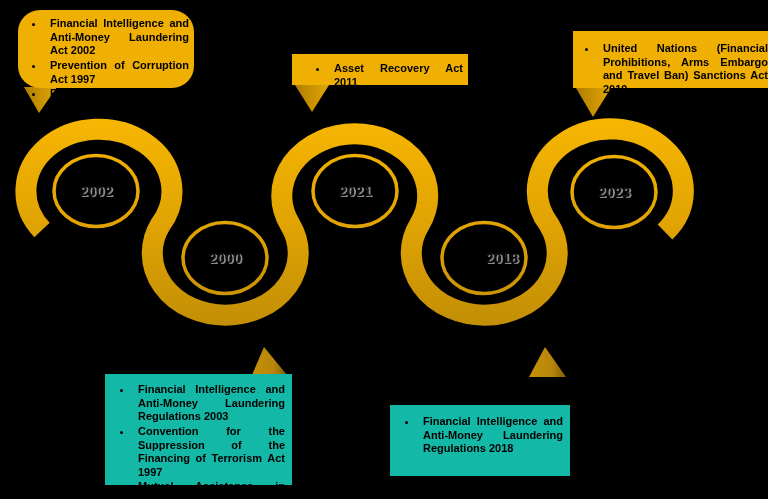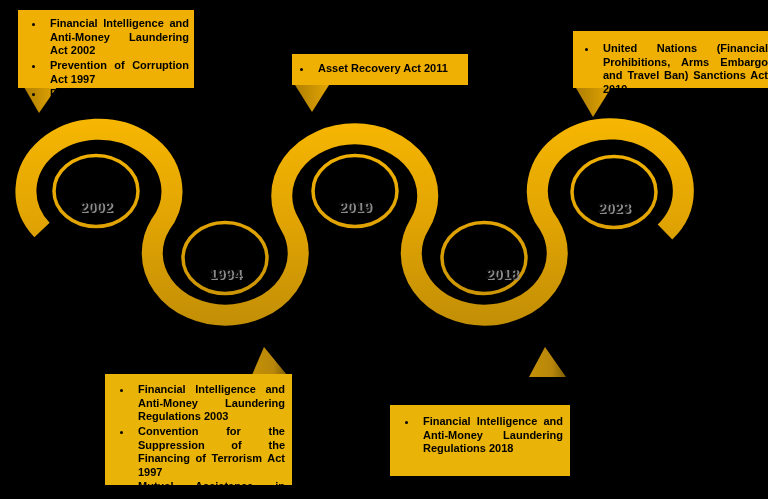--- a/index.html
+++ b/index.html
@@ -15,49 +15,48 @@
 
   .callout {
     position:absolute;
     background:#EFAF03;
     color:#000;
     font-weight:700;
     font-size:11px;
     line-height:1.24;
     box-sizing:border-box;
   }
-  .callout.dark { background:#eab308; }
+  .callout.dark { background:#14b8a6; }
   .callout ul {
     margin:0;
     padding:0 0 0 21px;
     list-style:disc outside;
   }
   .callout li {
     text-align:justify;
     text-align-last:left;
     padding-left:5px;
     margin:0 0 1px 0;
   }
 
-  #callout-2002 { left:18px;  top:10px;  width:176px; height:78px;  padding:7px 5px 12px 6px; }
-  #callout-2011 { left:292px; top:54px;  width:176px; height:31px;  padding:8px 5px 0 0; }
+  #callout-2002 { left:18px;  top:10px;  width:176px; height:78px;  padding:7px 5px 12px 6px;border-radius:22px; }
+  #callout-2011 { left:292px; top:54px;  width:176px; height:31px;  padding:8px 5px 0 16px; }
   #callout-2019 { left:573px; top:31px;  width:199px; height:57px;  padding:11px 4px 0 4px; }
   #callout-2003 { left:105px; top:374px; width:187px; height:111px; padding:9px 7px 0 7px; }
   #callout-2018 { left:390px; top:376px; width:180px; height:71px;  padding:10px 7px 0 7px;margin-top:29px; }
 
   .year-label {
     position:absolute;
     width:84px;
     text-align:center;
     font-size:14px;
     font-weight:700;
     color:#0d0d0d;
     letter-spacing:0.5px;
     text-shadow:2px 1px 0 #8b8b8b;
-    margin-top:16px;
   }
   #year-2002 { left:54px;  top:183px; }
   #year-2003 { left:183px; top:250px; }
   #year-2012 { left:313px; top:183px; }
   #year-2018 { left:460px; top:250px; }
   #year-2019 { left:572px; top:184px; }
 </style>
 </head>
 <body>
 
@@ -129,18 +128,18 @@
     </ul>
   </div>
 
   <div class="callout dark" id="callout-2018">
     <ul>
       <li>Financial Intelligence and Anti-Money Laundering Regulations 2018</li>
     </ul>
   </div>
 
   <div class="year-label" id="year-2002">2002</div>
-  <div class="year-label" id="year-2003">1994</div>
-  <div class="year-label" id="year-2012">2019</div>
+  <div class="year-label" id="year-2003">2000</div>
+  <div class="year-label" id="year-2012">2021</div>
   <div class="year-label" id="year-2018">2018</div>
   <div class="year-label" id="year-2019">2023</div>
 
 </div>
 
 </body></html>

